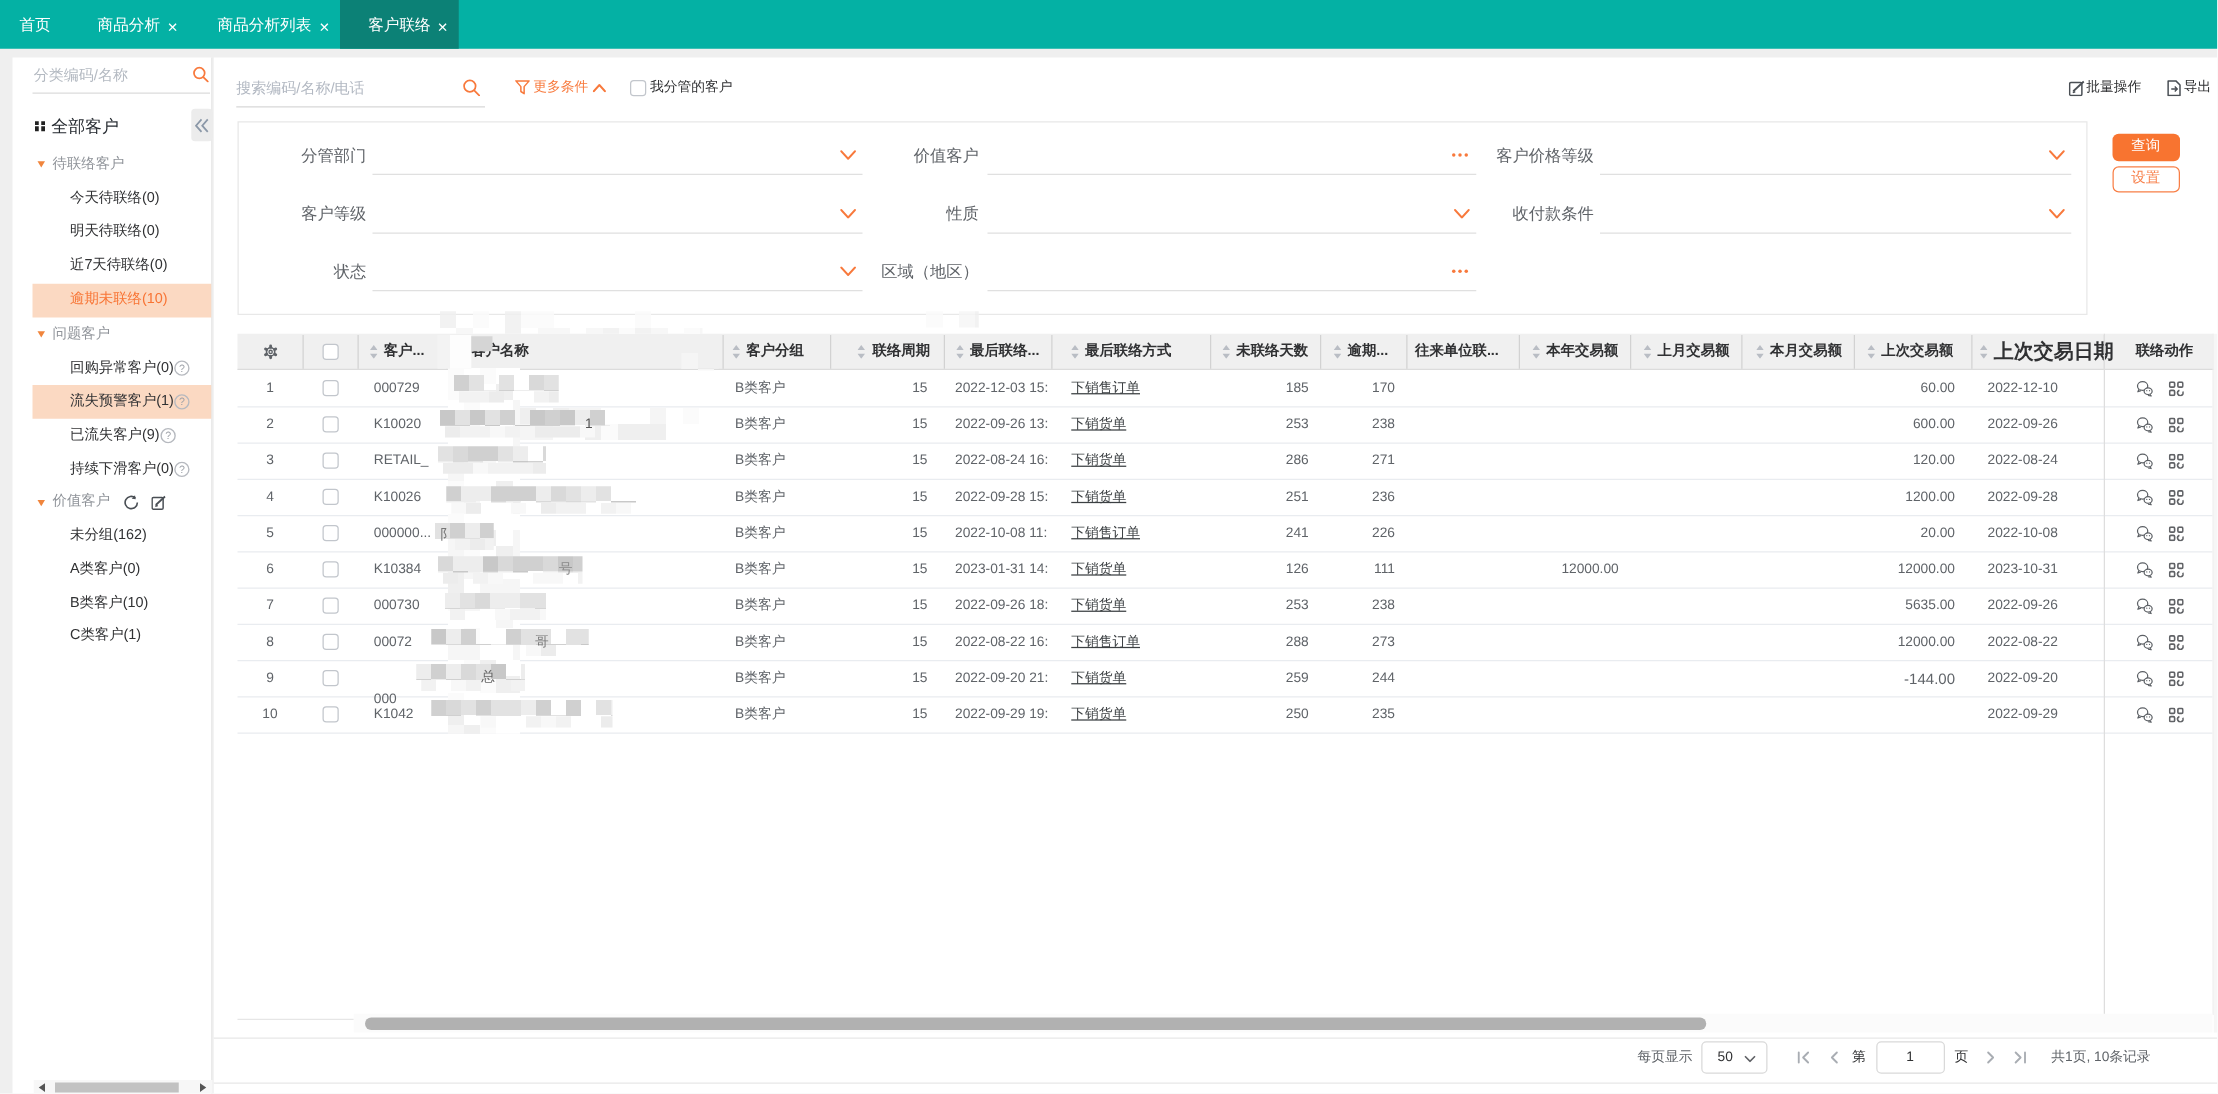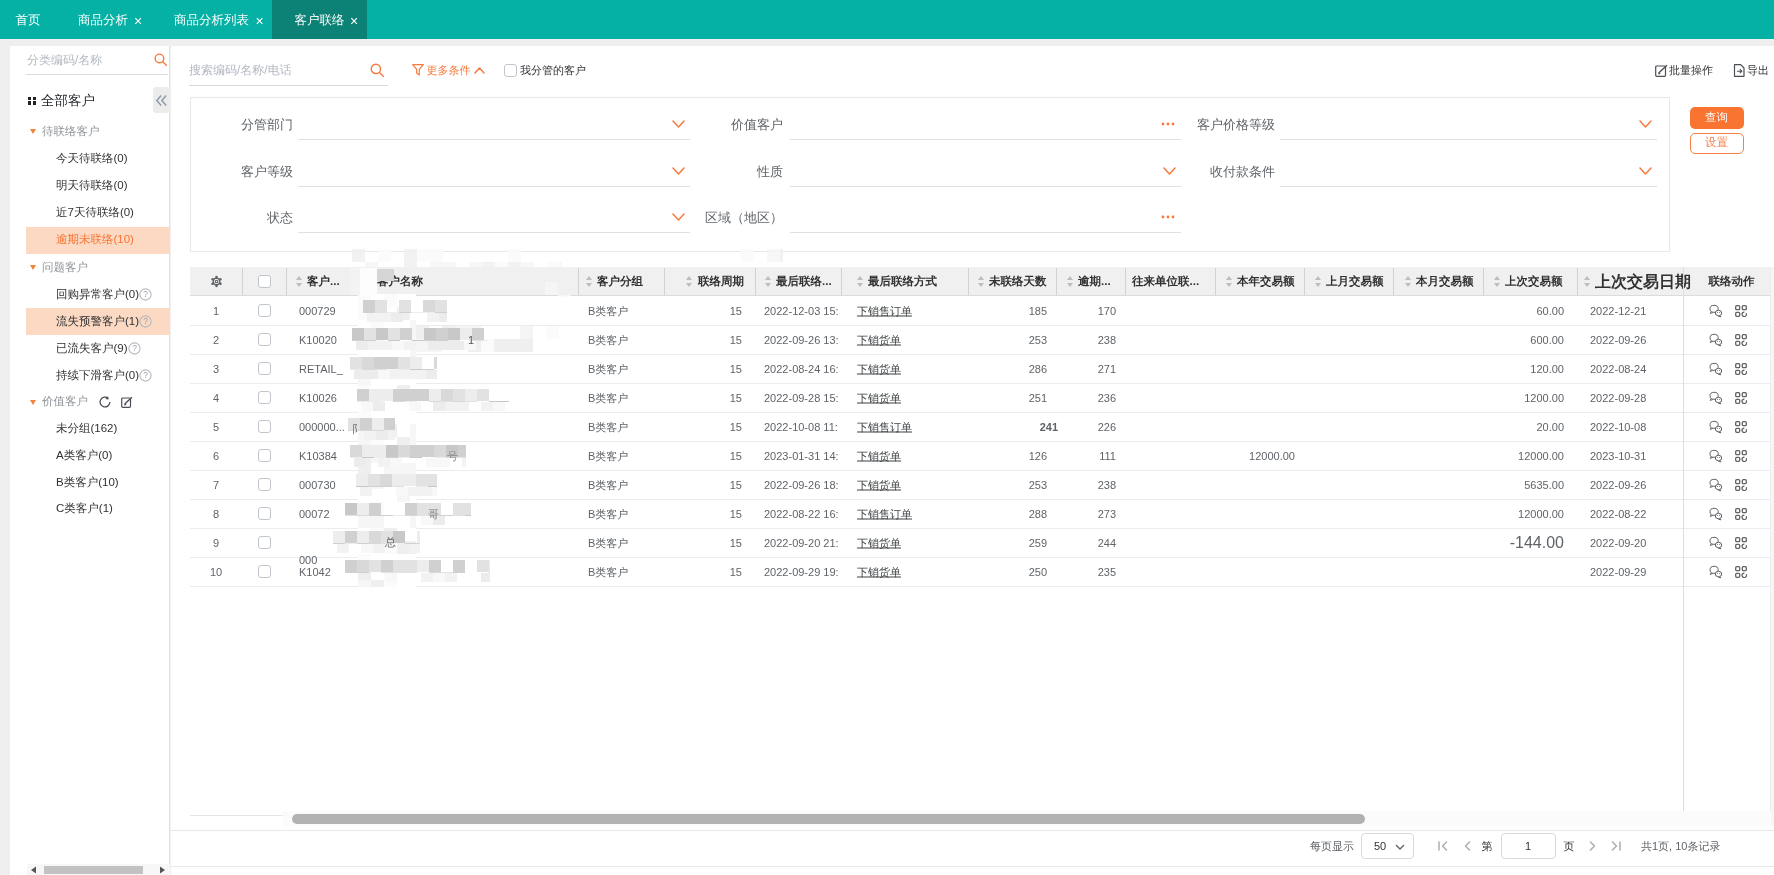--- a/index.html
+++ b/index.html
@@ -256,21 +256,21 @@
 <div style="position:absolute;left:190px;top:325px;width:1580px;height:1px;background:#e9ecf0"></div>
 <div style="position:absolute;left:216px;top:310.5px;transform:translate(-50%,-50%);font-size:11px;color:#5f6368;font-weight:normal;white-space:nowrap;line-height:1;">1</div>
 <div style="position:absolute;left:257.5px;top:304.0px;width:13px;height:13px;border:1px solid #c2c6cc;border-radius:3px;background:#fff;box-sizing:border-box"></div>
 <div style="position:absolute;left:299px;top:310.5px;transform:translateY(-50%);font-size:11px;color:#5f6368;font-weight:normal;white-space:nowrap;line-height:1;">000729</div>
 <div style="position:absolute;left:588px;top:310.5px;transform:translateY(-50%);font-size:11px;color:#5f6368;font-weight:normal;white-space:nowrap;line-height:1;">B类客户</div>
 <div style="position:absolute;left:742px;top:310.5px;transform:translate(-100%,-50%);font-size:11px;color:#5f6368;font-weight:normal;white-space:nowrap;line-height:1;">15</div>
 <div style="position:absolute;left:857px;top:310.5px;transform:translateY(-50%);font-size:11px;color:#3c4043;font-weight:normal;white-space:nowrap;line-height:1;text-decoration:underline">下销售订单</div>
 <div style="position:absolute;left:1047px;top:310.5px;transform:translate(-100%,-50%);font-size:11px;color:#5f6368;font-weight:normal;white-space:nowrap;line-height:1;">185</div>
 <div style="position:absolute;left:1116px;top:310.5px;transform:translate(-100%,-50%);font-size:11px;color:#5f6368;font-weight:normal;white-space:nowrap;line-height:1;">170</div>
 <div style="position:absolute;left:1564px;top:310.5px;transform:translate(-100%,-50%);font-size:11px;color:#5f6368;font-weight:normal;white-space:nowrap;line-height:1;">60.00</div>
-<div style="position:absolute;left:1590px;top:310.5px;transform:translateY(-50%);font-size:11px;color:#5f6368;font-weight:normal;white-space:nowrap;line-height:1;">2022-12-21</div>
+<div style="position:absolute;left:1590px;top:310.5px;transform:translateY(-50%);font-size:11px;color:#5f6368;font-weight:normal;white-space:nowrap;line-height:1;">2022-12-10</div>
 <svg style="position:absolute;left:1708.5px;top:303.5px;" width="14" height="14" viewBox="0 0 14 14">
       <ellipse cx="5.1" cy="4.8" rx="4.1" ry="3.5" fill="none" stroke="#5d6166" stroke-width="1"></ellipse>
       <path d="M2.3,7.3 L1.3,9.4 L3.8,8.5" fill="#fff" stroke="#5d6166" stroke-width="1" stroke-linejoin="round"></path>
       <ellipse cx="9.5" cy="9.0" rx="3.2" ry="2.7" fill="#fff" stroke="#5d6166" stroke-width="1"></ellipse>
       <circle cx="8.4" cy="8.5" r="0.5" fill="#5d6166"></circle>
       <circle cx="10.6" cy="8.5" r="0.5" fill="#5d6166"></circle>
       <path d="M10.9,11.5 L11.9,12.8 L9.4,12.4" fill="#fff" stroke="#5d6166" stroke-width="1" stroke-linejoin="round"></path>
     </svg>
 <svg style="position:absolute;left:1735.0px;top:304.5px;" width="12" height="12" viewBox="0 0 12 12">
       <rect x="0.7" y="0.7" width="4" height="4" rx="1" fill="none" stroke="#606266" stroke-width="1.3"></rect>
@@ -353,21 +353,21 @@
       <rect x="0.7" y="7.3" width="4" height="4" rx="1" fill="none" stroke="#606266" stroke-width="1.3"></rect>
       <circle cx="9.3" cy="9.3" r="2.2" fill="none" stroke="#606266" stroke-width="1.3" stroke-dasharray="10.5 3.3" transform="rotate(-30 9.3 9.3)"></circle>
     </svg>
 <div style="position:absolute;left:190px;top:441px;width:1580px;height:1px;background:#e9ecf0"></div>
 <div style="position:absolute;left:216px;top:426.5px;transform:translate(-50%,-50%);font-size:11px;color:#5f6368;font-weight:normal;white-space:nowrap;line-height:1;">5</div>
 <div style="position:absolute;left:257.5px;top:420.0px;width:13px;height:13px;border:1px solid #c2c6cc;border-radius:3px;background:#fff;box-sizing:border-box"></div>
 <div style="position:absolute;left:299px;top:426.5px;transform:translateY(-50%);font-size:11px;color:#5f6368;font-weight:normal;white-space:nowrap;line-height:1;">000000...</div>
 <div style="position:absolute;left:588px;top:426.5px;transform:translateY(-50%);font-size:11px;color:#5f6368;font-weight:normal;white-space:nowrap;line-height:1;">B类客户</div>
 <div style="position:absolute;left:742px;top:426.5px;transform:translate(-100%,-50%);font-size:11px;color:#5f6368;font-weight:normal;white-space:nowrap;line-height:1;">15</div>
 <div style="position:absolute;left:857px;top:426.5px;transform:translateY(-50%);font-size:11px;color:#3c4043;font-weight:normal;white-space:nowrap;line-height:1;text-decoration:underline">下销售订单</div>
-<div style="position:absolute;left:1047px;top:426.5px;transform:translate(-100%,-50%);font-size:11px;color:#5f6368;font-weight:bold;white-space:nowrap;line-height:1;margin-left:11px;">241</div>
+<div style="position:absolute;left:1047px;top:426.5px;transform:translate(-100%,-50%);font-size:11px;color:#5f6368;font-weight:normal;white-space:nowrap;line-height:1;">241</div>
 <div style="position:absolute;left:1116px;top:426.5px;transform:translate(-100%,-50%);font-size:11px;color:#5f6368;font-weight:normal;white-space:nowrap;line-height:1;">226</div>
 <div style="position:absolute;left:1564px;top:426.5px;transform:translate(-100%,-50%);font-size:11px;color:#5f6368;font-weight:normal;white-space:nowrap;line-height:1;">20.00</div>
 <div style="position:absolute;left:1590px;top:426.5px;transform:translateY(-50%);font-size:11px;color:#5f6368;font-weight:normal;white-space:nowrap;line-height:1;">2022-10-08</div>
 <svg style="position:absolute;left:1708.5px;top:419.5px;" width="14" height="14" viewBox="0 0 14 14">
       <ellipse cx="5.1" cy="4.8" rx="4.1" ry="3.5" fill="none" stroke="#5d6166" stroke-width="1"></ellipse>
       <path d="M2.3,7.3 L1.3,9.4 L3.8,8.5" fill="#fff" stroke="#5d6166" stroke-width="1" stroke-linejoin="round"></path>
       <ellipse cx="9.5" cy="9.0" rx="3.2" ry="2.7" fill="#fff" stroke="#5d6166" stroke-width="1"></ellipse>
       <circle cx="8.4" cy="8.5" r="0.5" fill="#5d6166"></circle>
       <circle cx="10.6" cy="8.5" r="0.5" fill="#5d6166"></circle>
       <path d="M10.9,11.5 L11.9,12.8 L9.4,12.4" fill="#fff" stroke="#5d6166" stroke-width="1" stroke-linejoin="round"></path>
@@ -456,21 +456,21 @@
     </svg>
 <div style="position:absolute;left:190px;top:557px;width:1580px;height:1px;background:#e9ecf0"></div>
 <div style="position:absolute;left:216px;top:542.5px;transform:translate(-50%,-50%);font-size:11px;color:#5f6368;font-weight:normal;white-space:nowrap;line-height:1;">9</div>
 <div style="position:absolute;left:257.5px;top:536.0px;width:13px;height:13px;border:1px solid #c2c6cc;border-radius:3px;background:#fff;box-sizing:border-box"></div>
 <div style="position:absolute;left:299px;top:560px;transform:translateY(-50%);font-size:11px;color:#5f6368;font-weight:normal;white-space:nowrap;line-height:1;text-align:center;">000</div>
 <div style="position:absolute;left:588px;top:542.5px;transform:translateY(-50%);font-size:11px;color:#5f6368;font-weight:normal;white-space:nowrap;line-height:1;">B类客户</div>
 <div style="position:absolute;left:742px;top:542.5px;transform:translate(-100%,-50%);font-size:11px;color:#5f6368;font-weight:normal;white-space:nowrap;line-height:1;">15</div>
 <div style="position:absolute;left:857px;top:542.5px;transform:translateY(-50%);font-size:11px;color:#3c4043;font-weight:normal;white-space:nowrap;line-height:1;text-decoration:underline">下销货单</div>
 <div style="position:absolute;left:1047px;top:542.5px;transform:translate(-100%,-50%);font-size:11px;color:#5f6368;font-weight:normal;white-space:nowrap;line-height:1;">259</div>
 <div style="position:absolute;left:1116px;top:542.5px;transform:translate(-100%,-50%);font-size:11px;color:#5f6368;font-weight:normal;white-space:nowrap;line-height:1;">244</div>
-<div style="position:absolute;left:1564px;top:542.5px;transform:translate(-100%,-50%);font-size:16px;color:#5f6368;font-weight:normal;white-space:nowrap;line-height:1;">-144.00</div>
+<div style="position:absolute;left:1564px;top:542.5px;transform:translate(-100%,-50%);font-size:12px;color:#5f6368;font-weight:normal;white-space:nowrap;line-height:1;">-144.00</div>
 <div style="position:absolute;left:1590px;top:542.5px;transform:translateY(-50%);font-size:11px;color:#5f6368;font-weight:normal;white-space:nowrap;line-height:1;">2022-09-20</div>
 <svg style="position:absolute;left:1708.5px;top:535.5px;" width="14" height="14" viewBox="0 0 14 14">
       <ellipse cx="5.1" cy="4.8" rx="4.1" ry="3.5" fill="none" stroke="#5d6166" stroke-width="1"></ellipse>
       <path d="M2.3,7.3 L1.3,9.4 L3.8,8.5" fill="#fff" stroke="#5d6166" stroke-width="1" stroke-linejoin="round"></path>
       <ellipse cx="9.5" cy="9.0" rx="3.2" ry="2.7" fill="#fff" stroke="#5d6166" stroke-width="1"></ellipse>
       <circle cx="8.4" cy="8.5" r="0.5" fill="#5d6166"></circle>
       <circle cx="10.6" cy="8.5" r="0.5" fill="#5d6166"></circle>
       <path d="M10.9,11.5 L11.9,12.8 L9.4,12.4" fill="#fff" stroke="#5d6166" stroke-width="1" stroke-linejoin="round"></path>
     </svg>
 <svg style="position:absolute;left:1735.0px;top:536.5px;" width="12" height="12" viewBox="0 0 12 12">

